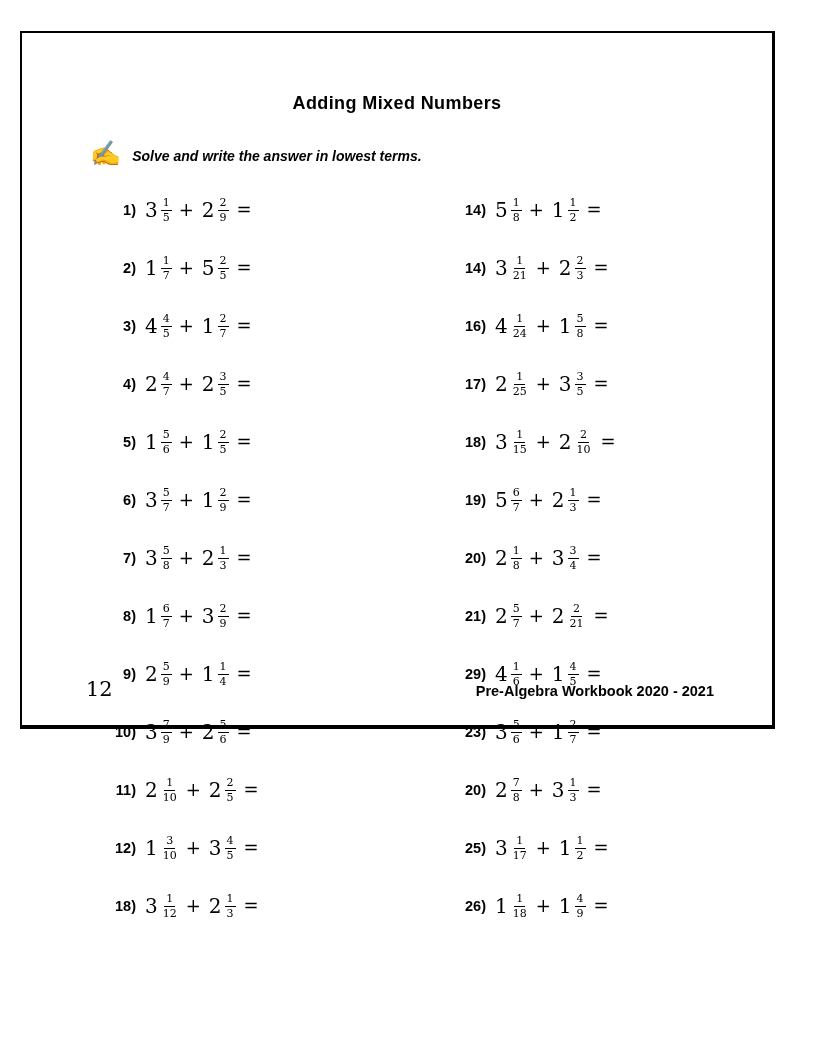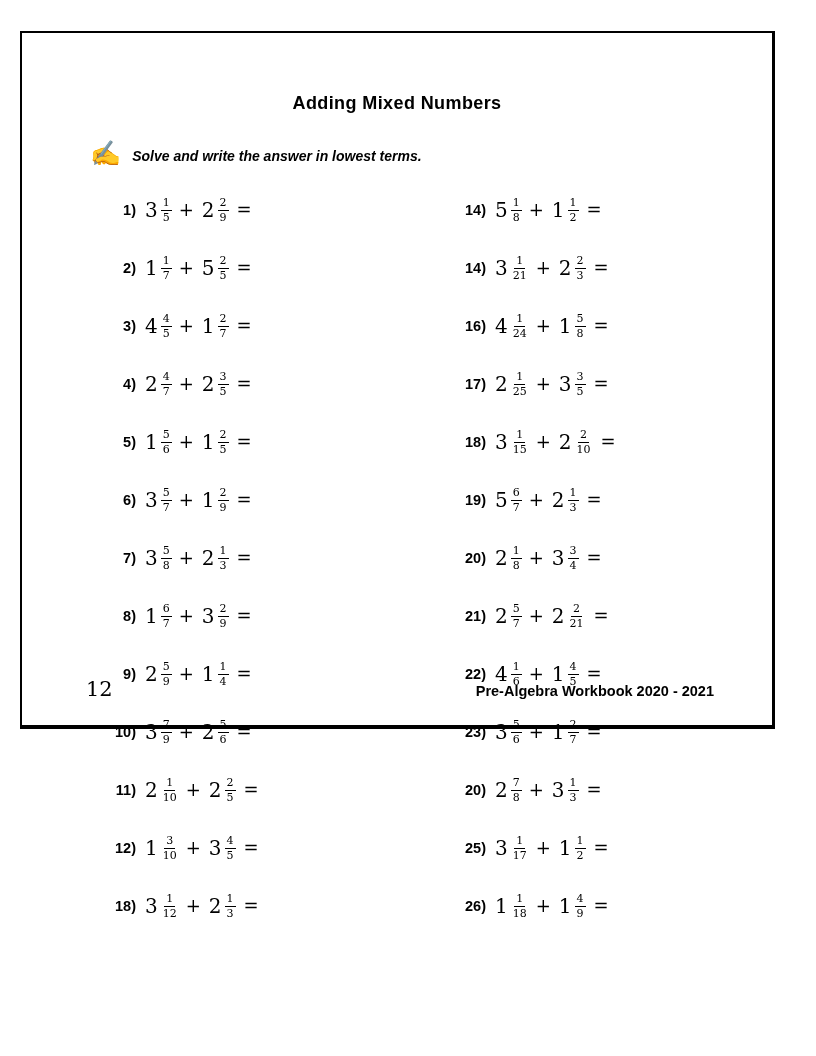--- a/index.html
+++ b/index.html
@@ -438,21 +438,21 @@
       <span class="whole">2</span>
       <span class="frac">
         <span class="num">2</span>
         <span class="den">21</span>
       </span>
       <span class="eq">=</span>
     </span>
   </div>
 
   <div class="problem">
-    <span class="plabel">22)</span>
+    <span class="plabel">29)</span>
     <span class="math">
       <span class="whole">4</span>
       <span class="frac">
         <span class="num">1</span>
         <span class="den">6</span>
       </span>
       <span class="op">+</span>
       <span class="whole">1</span>
       <span class="frac">
         <span class="num">4</span>

